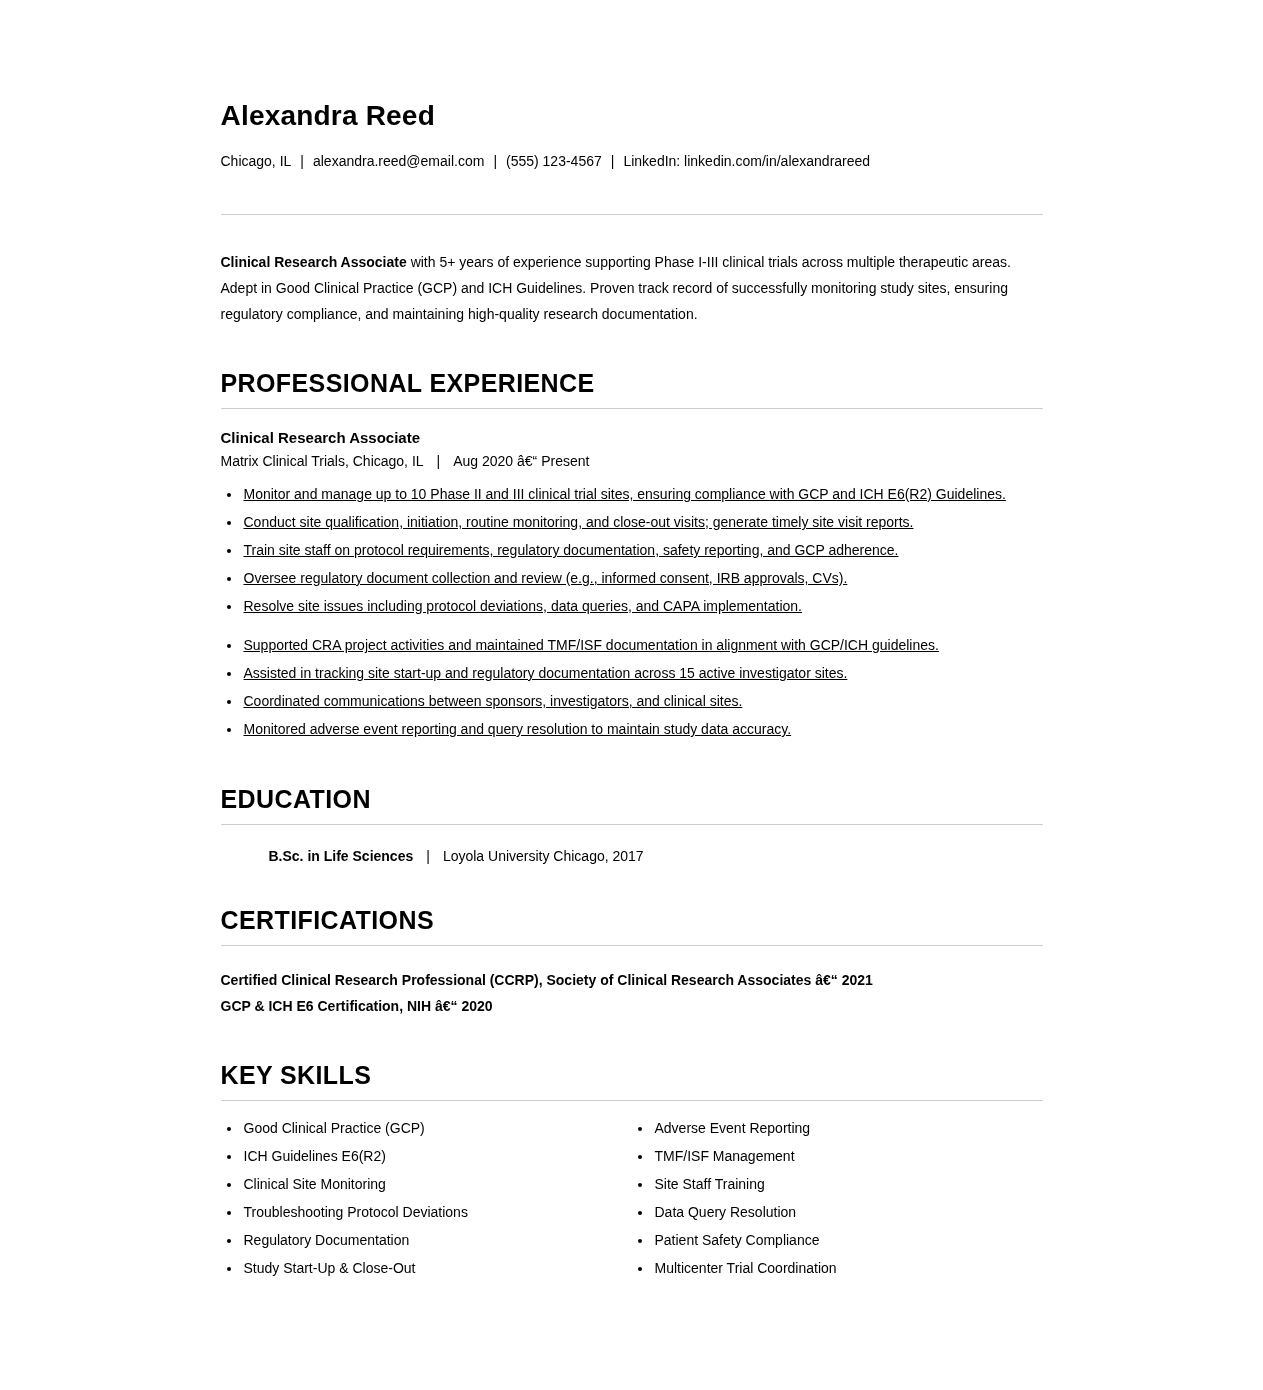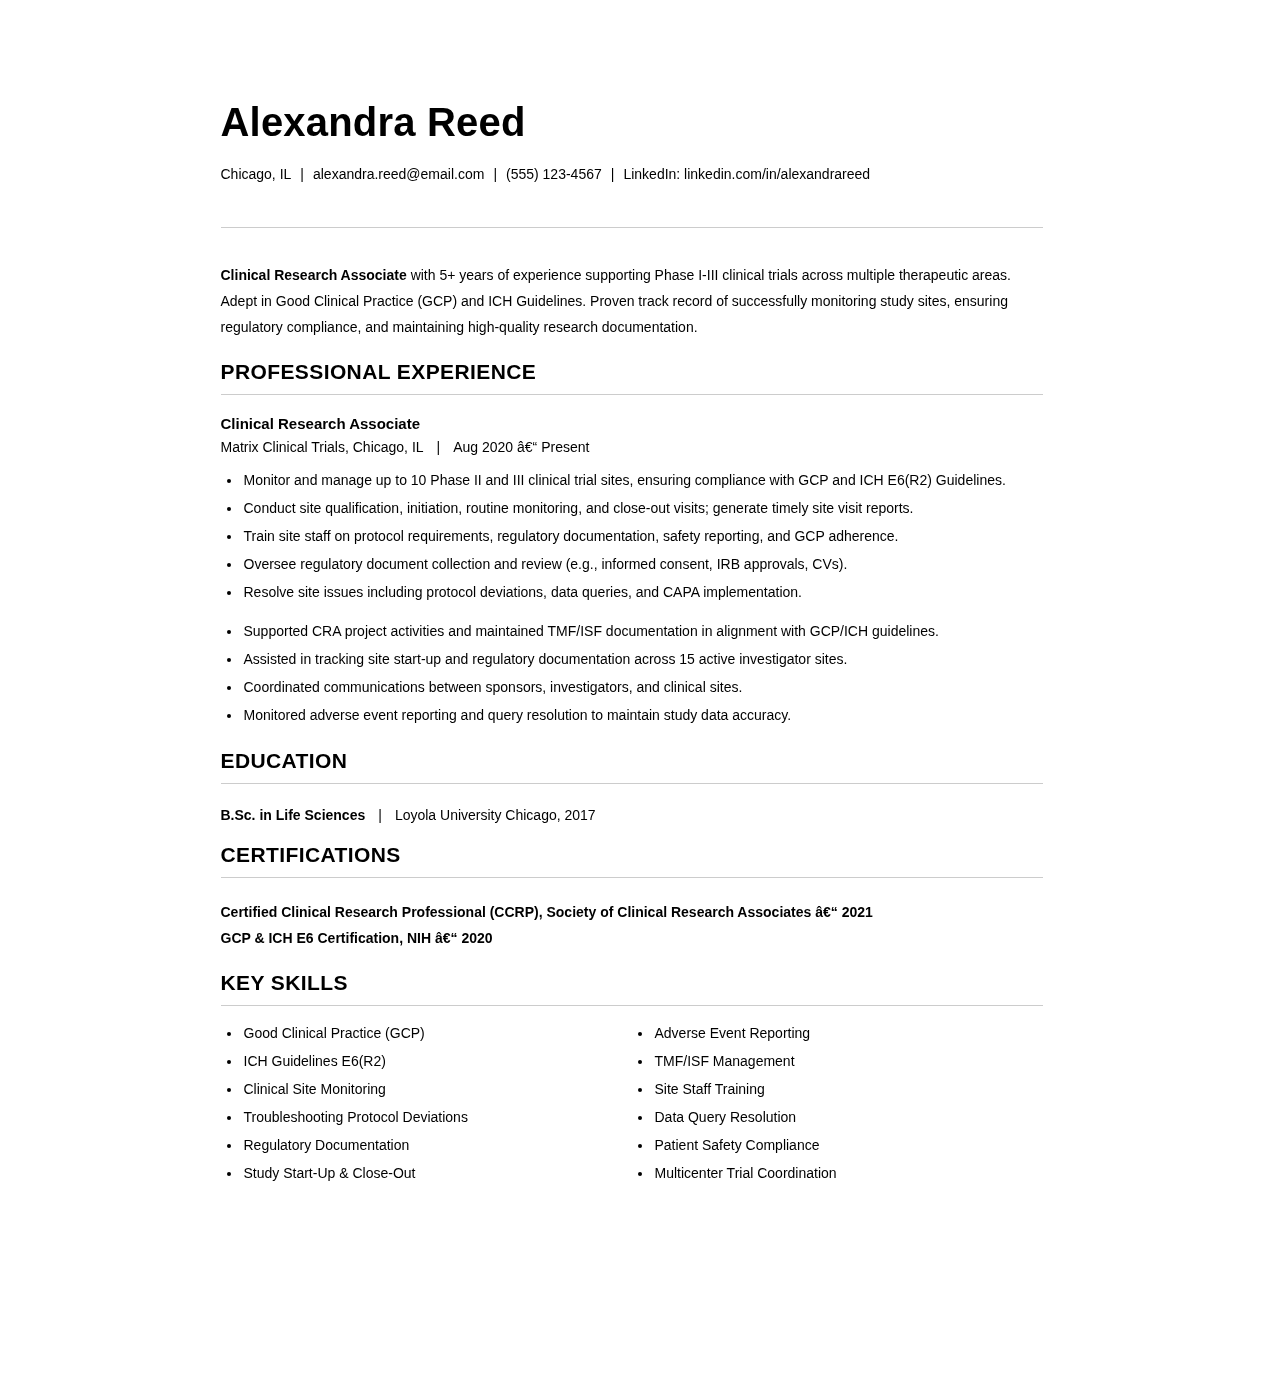--- a/index.html
+++ b/index.html
@@ -9,21 +9,21 @@
     width: 1263px; height: 1390px;
     font-family: "Liberation Sans", sans-serif;
     color: #000000;
   }
   .page {
     width: 822px;
     margin: 0 auto;
     padding-top: 100px;
   }
   h1.name {
-    font-size: 40px;
+    font-size: 28px;
     font-weight: 700;
     margin: 0;
     letter-spacing: 0.2px;
   }
   .contact {
     margin: 20px 0 0 0;
     font-size: 14px;
     line-height: 18px;
   }
   .contact .pipe { display: inline-block; margin: 0 9px; color: #000; }
@@ -31,24 +31,24 @@
     border: none;
     border-top: 1px solid #cccccc;
     margin: 44px 0 0 0;
   }
   .summary {
     margin: 34px 0 16px 0;
     font-size: 14px;
     line-height: 26px;
   }
   h2.section-title {
-    font-size: 21px;
+    font-size: 25px;
     font-weight: 700;
     letter-spacing: 0.4px;
-    margin: 20px 0 0 0;
+    margin: 42px 0 0 0;
     padding-bottom: 10px;
     border-bottom: 1px solid #cccccc;
   }
   h3.job-title {
     font-size: 15px;
     font-weight: 700;
     margin: 20px 0 0 0;
   }
   .job-2 h3.job-title { margin-top: 28px; }
   .meta {
@@ -56,27 +56,27 @@
     font-size: 14px;
   }
   .meta .pipe { display: inline-block; margin: 0 13px; }
   ul.bullets {
     margin: 11px 0 0 0;
     padding: 0 0 0 21px;
     font-size: 14px;
     line-height: 28px;
     list-style-type: disc;
   }
-  ul.bullets li { padding-left: 2px; }
+  ul.bullets li { padding-left: 2px; text-decoration: underline; }
   .edu-line {
     margin: 23px 0 0 0;
     font-size: 14px;
   }
   .edu-line .pipe { display: inline-block; margin: 0 13px; }
-  .edu-line .degree { font-weight: 700; }
+  .edu-line .degree { font-weight: 700; margin-left: 48px; }
   .cert-lines { margin: 21px 0 0 0; }
   .cert-lines p {
     margin: 0;
     font-size: 14px;
     line-height: 26px;
     font-weight: bold;
   }
   .skills-wrap {
     display: flex;
     margin-top: 13px;

